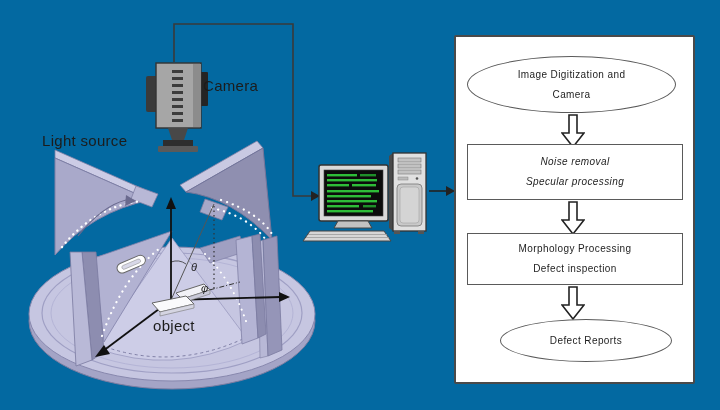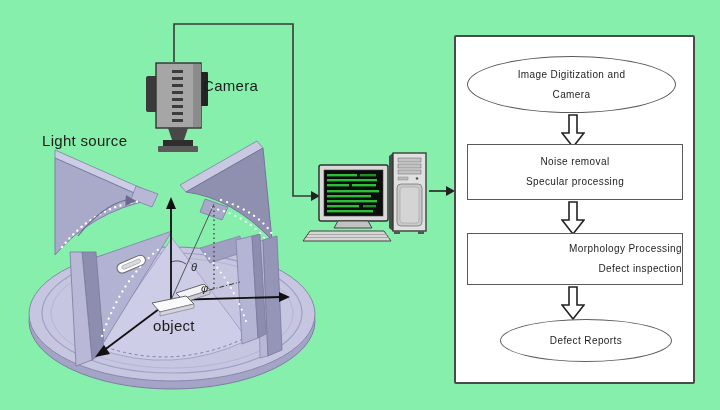--- a/index.html
+++ b/index.html
@@ -1,39 +1,39 @@
 <!DOCTYPE html>
 <html><head>
 <meta charset="utf-8">
 <style>
   html,body{margin:0;padding:0;background:#fff;}
   .canvas{
-    position:relative;width:720px;height:410px;background:#86efac;overflow:hidden;
+    position:relative;width:720px;height:410px;background:#0369a1;overflow:hidden;
     font-family:"Liberation Sans", sans-serif;
   }
   .scene-svg{position:absolute;left:0;top:0;}
   .scene-svg text{font-family:"Liberation Sans", sans-serif;fill:#1c1c1c;}
   .lbl{font-size:15px;letter-spacing:.3px;}
   .greek{font-size:11px;font-style:italic;font-family:"DejaVu Serif", serif;}
 
   
   .fc-panel{
     position:absolute;left:454px;top:35px;width:241px;height:349px;
     border:2px solid #4a4a4a;border-radius:2px;background:#fff;box-sizing:border-box;
   }
   .fc-shape{
     position:absolute;display:flex;flex-direction:column;align-items:center;justify-content:center;
     text-align:center;color:#1d1d1d;font-size:10px;line-height:20px;letter-spacing:.4px;
     box-sizing:border-box;background:#fff;
   }
   .fc-ellipse{border:1.5px solid #5a5a5a;border-radius:50%;}
   .fc-rect{border:1.5px solid #5a5a5a;}
   .e1{left:11px;top:19px;width:209px;height:57px;}
-  .r1{left:11px;top:107px;width:216px;height:56px;}
-  .r2{left:11px;top:196px;width:216px;height:52px;align-items:flex-end;}
+  .r1{left:11px;top:107px;width:216px;height:56px;font-style:italic;}
+  .r2{left:11px;top:196px;width:216px;height:52px;}
   .e2{left:44px;top:282px;width:172px;height:43px;}
   .fc-arrow{position:absolute;left:105px;}
   .a1{top:77px;}
   .a2{top:164px;}
   .a3{top:249px;}
 </style>
 </head>
 <body>
 
 <div class="canvas">

